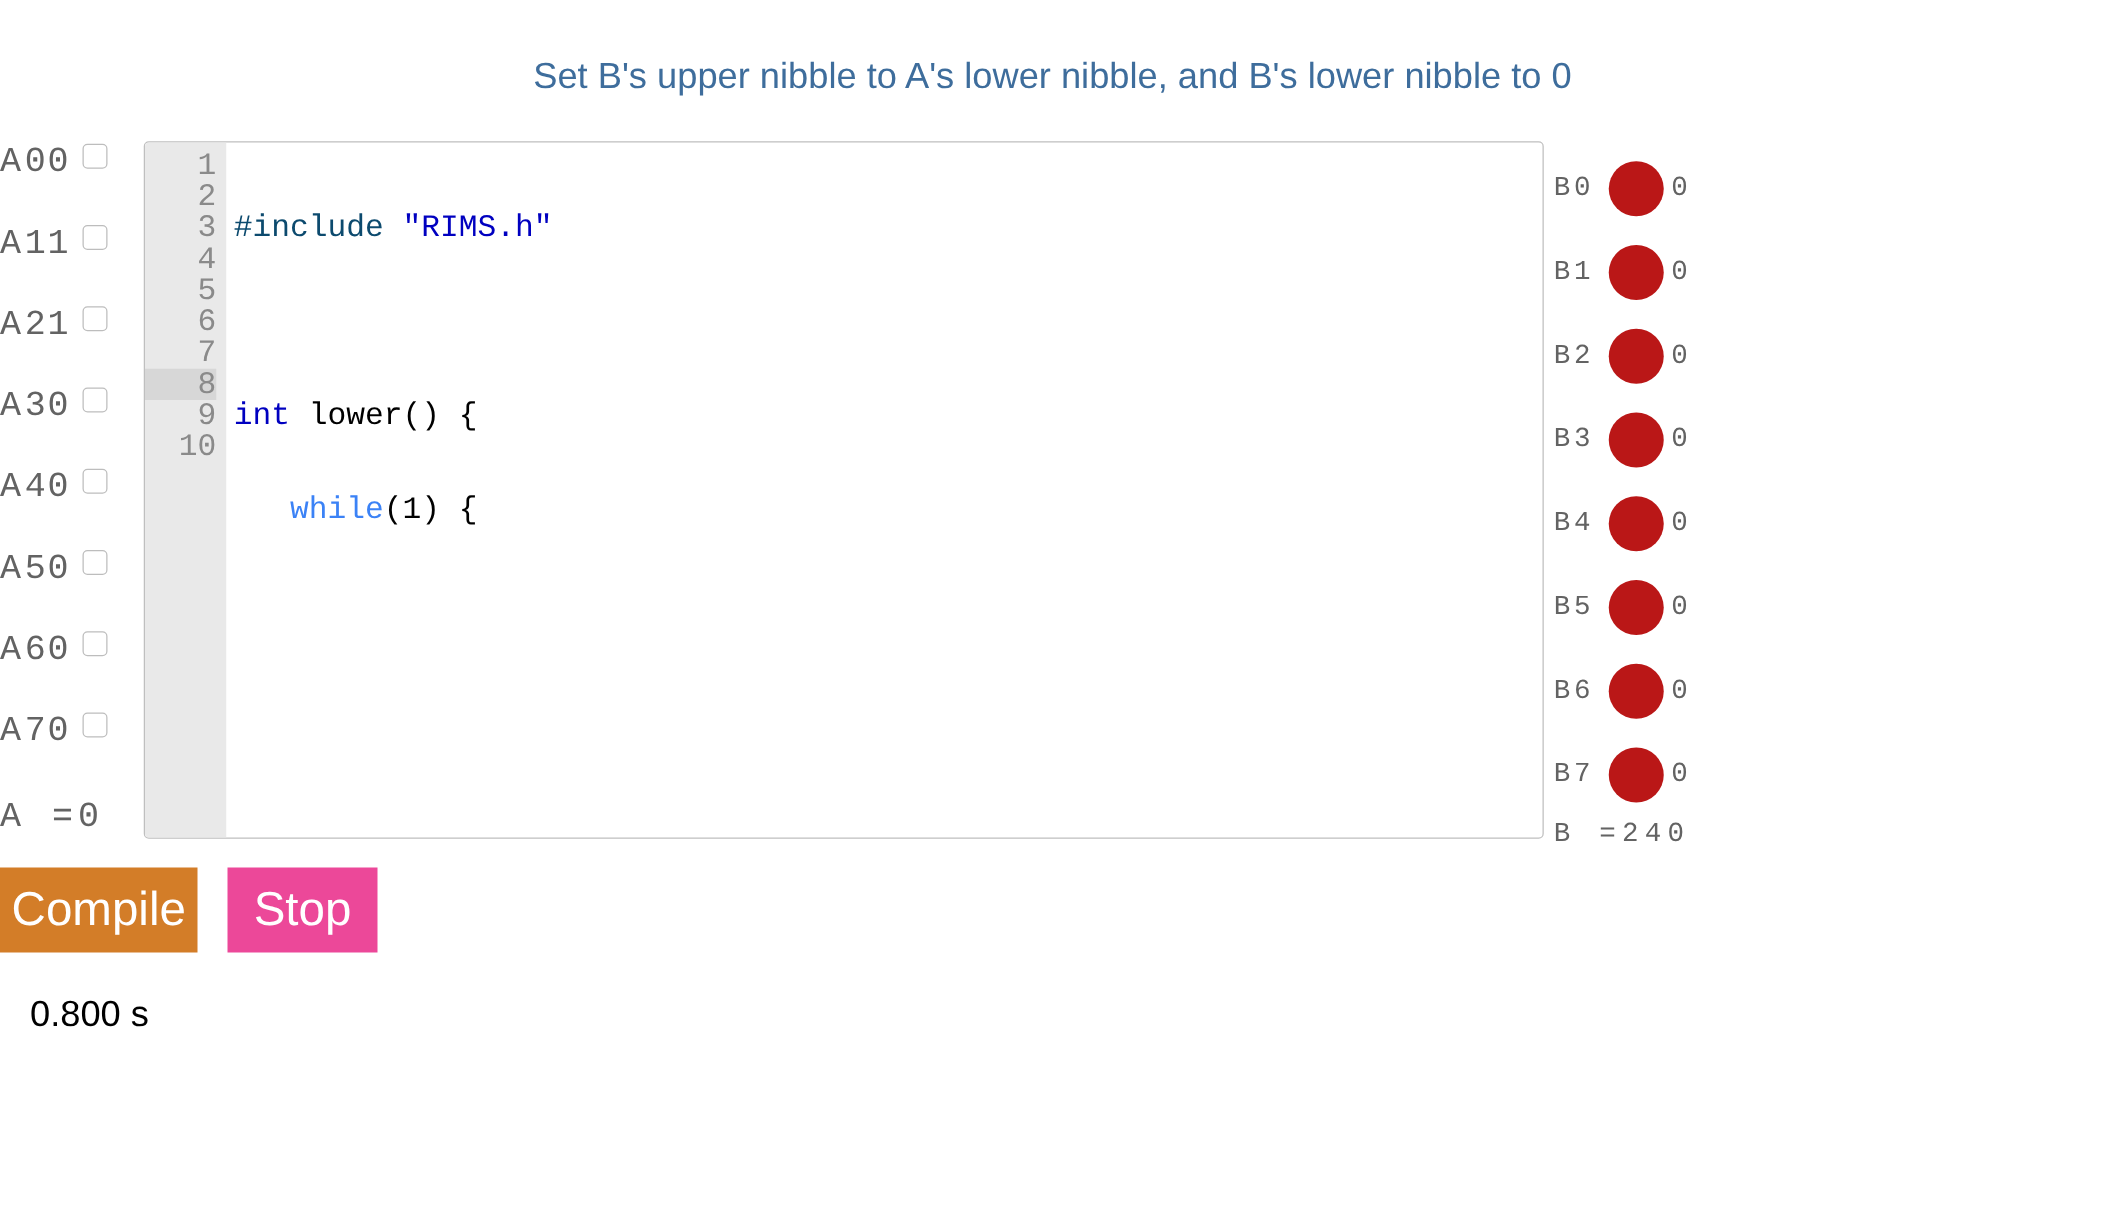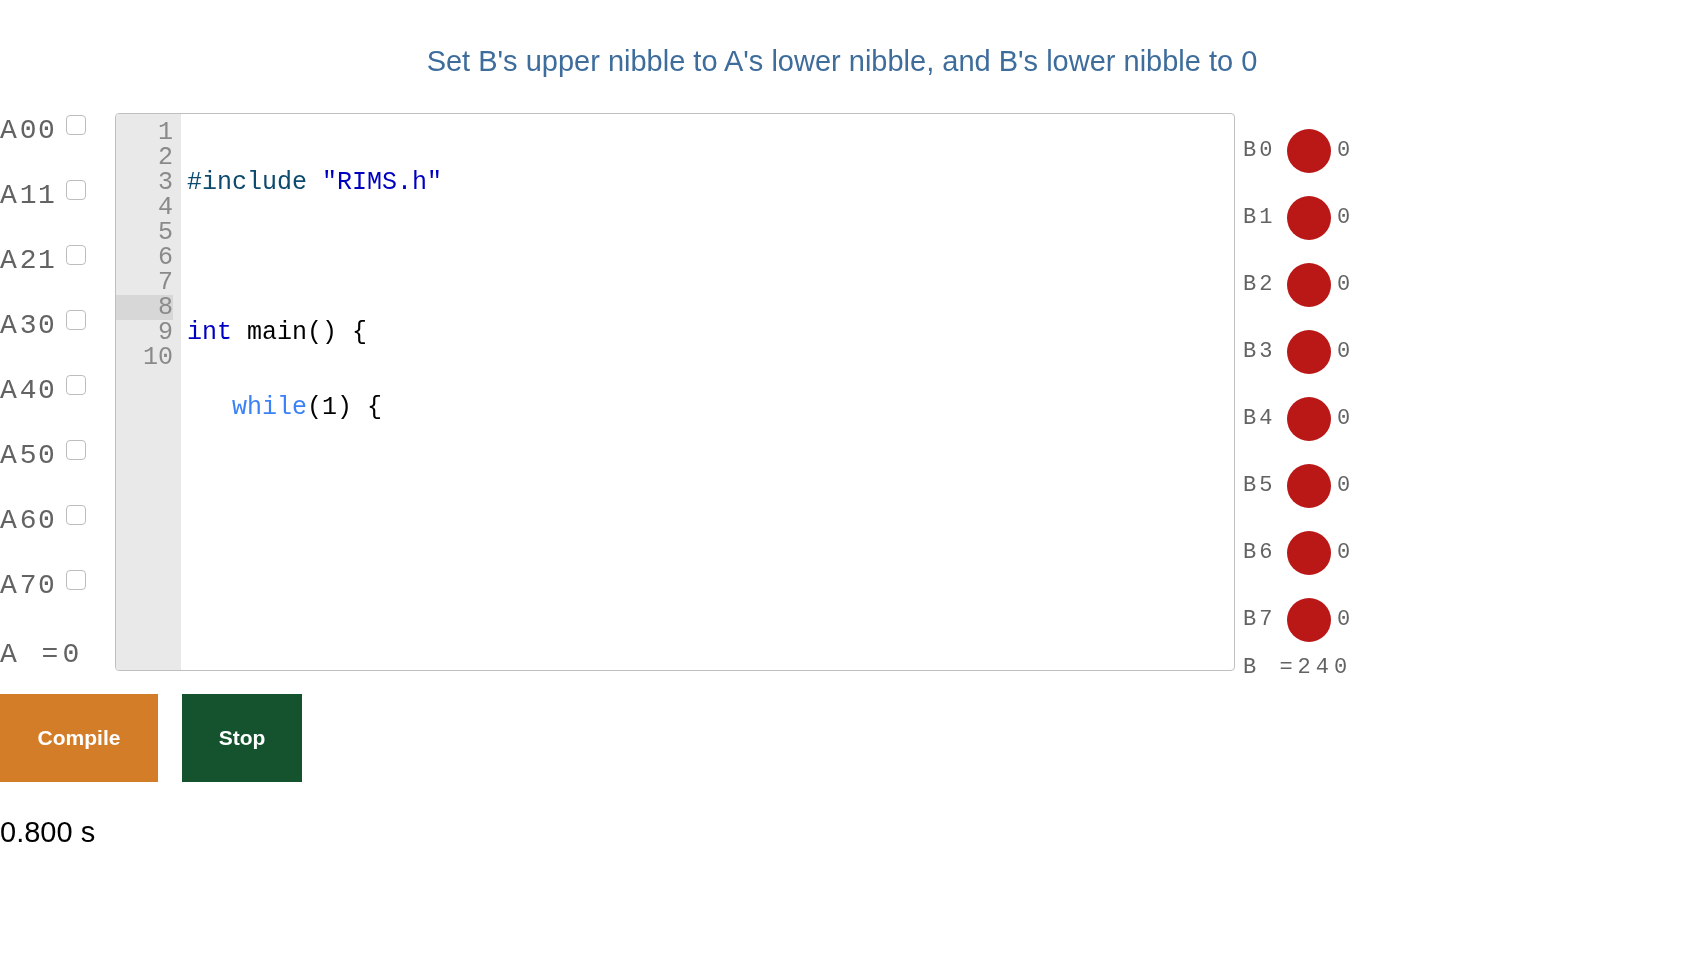--- a/index.html
+++ b/index.html
@@ -109,38 +109,38 @@
     letter-spacing: 5px;
     display: flex;
   }
   
   .buttons {
     display: flex;
     gap: 24px;
     margin: 14px 0 0 0;
   }
   .btn {
-    height: 88px;
+    height: 68px;
     display: flex;
     align-items: center;
     justify-content: center;
     color: #fff;
-    font-size: 21px;
+    font-size: 38px;
     border: none;
     cursor: pointer;
     font-family: inherit;
-    font-weight: bold;
   }
   .btn-compile { width: 158px; background: #d37d28; }
   .btn-run     { width: 120px; background: #e3b78f; }
-  .btn-stop    { width: 120px; background: #14532d; }
+  .btn-stop    { width: 120px; background: #ec4899; }
   .timer {
     font-size: 29px;
     color: #000;
     margin: 34px 0 0 0;
+    padding-left: 24px;
   }
 </style>
 </head>
 <body>
 
 <div class="title">Set B's upper nibble to A's lower nibble, and B's lower nibble to 0</div>
 
 <div class="main-row">
 
   <div class="inputs">
@@ -199,21 +199,21 @@
       <div>5</div>
       <div>6</div>
       <div>7</div>
       <div class="active">8</div>
       <div>9</div>
       <div>10</div>
     </div>
     <div class="code">
       <div><span class="kw-include">#include</span> <span class="str">"RIMS.h"</span></div>
       <div></div>
-      <div><span class="kw-type">int</span><span> main() {</span></div>
+      <div><span class="kw-type">int</span><span> lower() {</span></div>
       <div>   <span class="kw-ctrl">while</span><span>(1) {</span></div>
       <div></div>
       <div></div>
       
       
       
     </div>
   </div>
 
   <div class="outputs">

